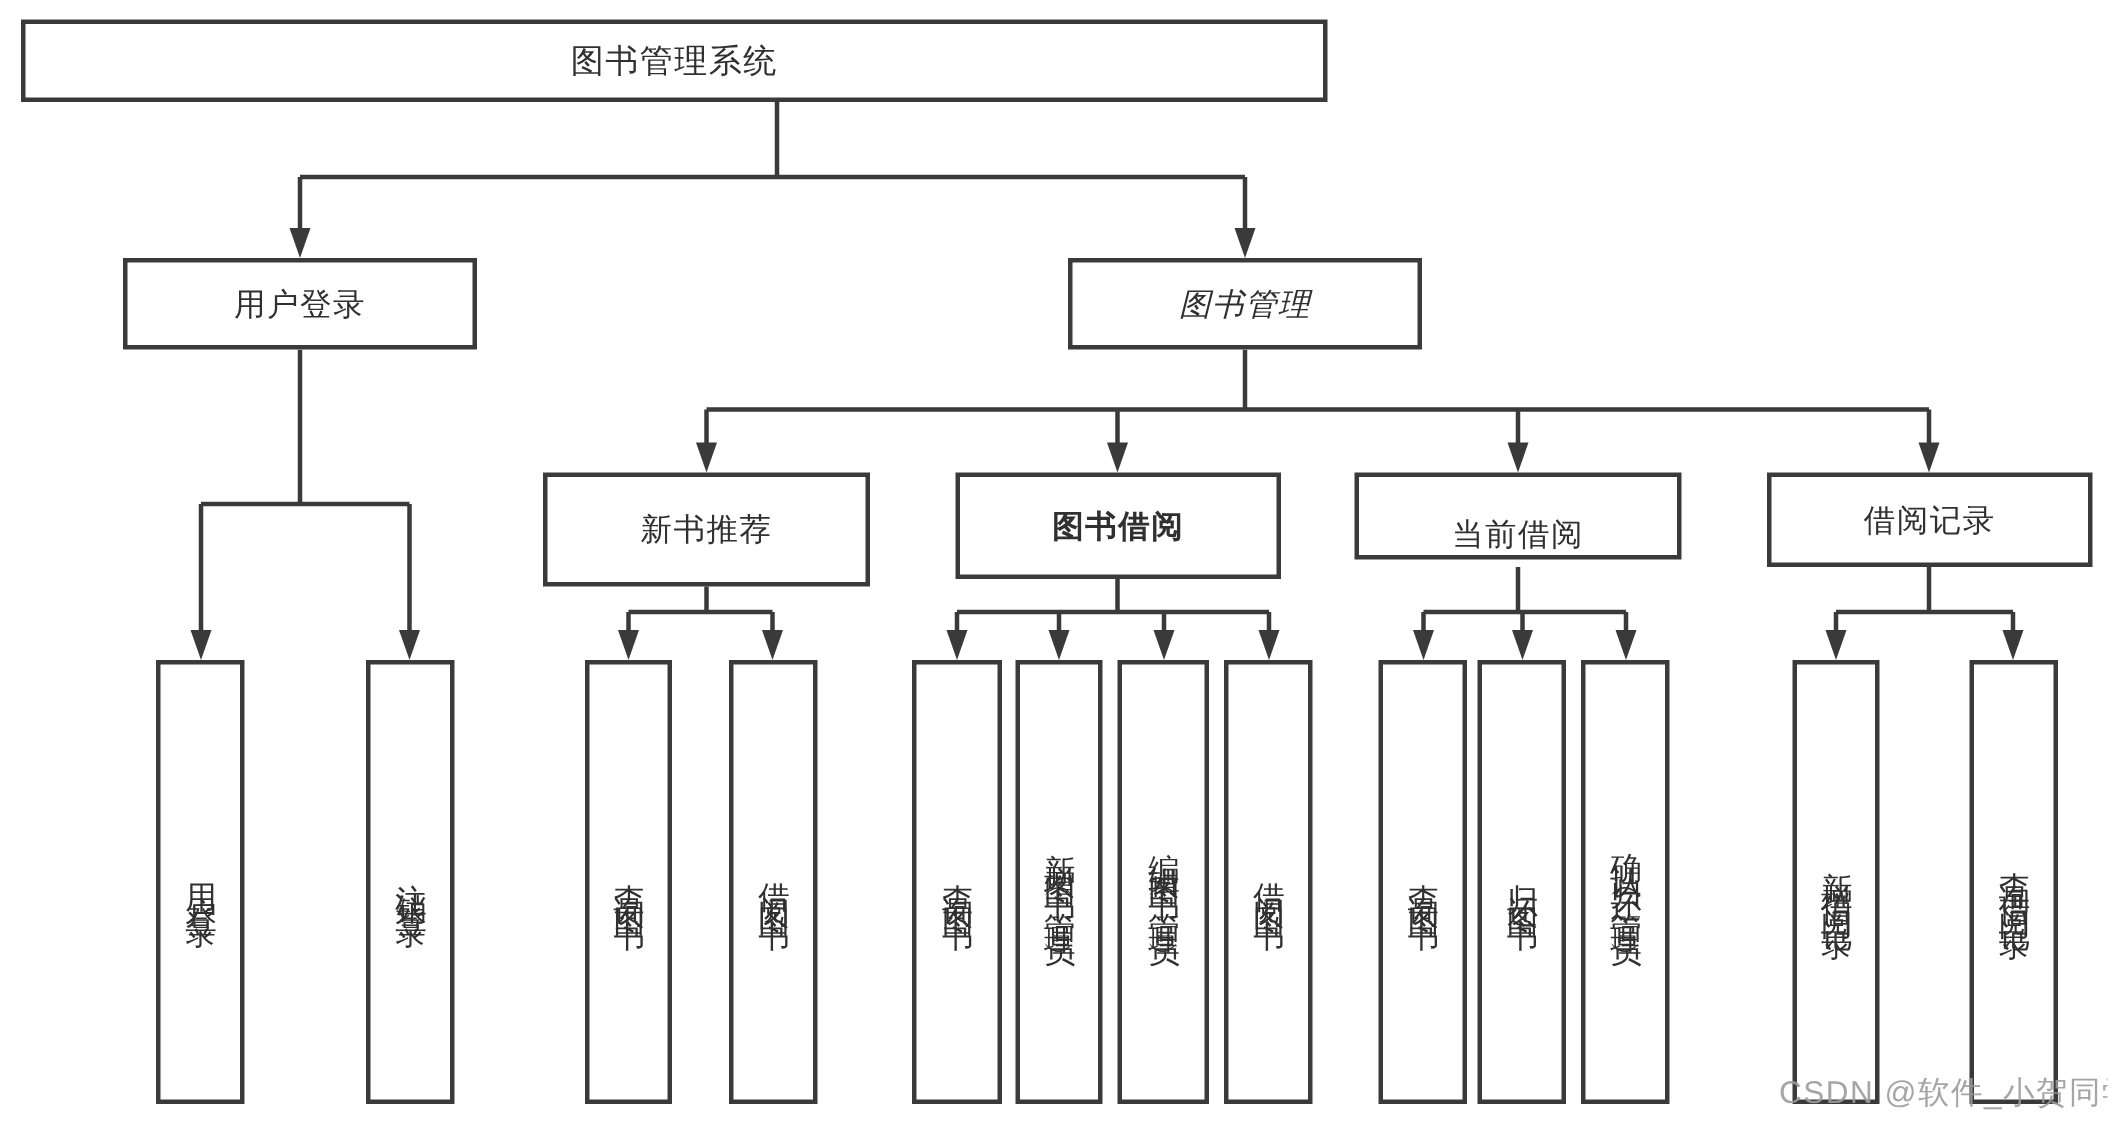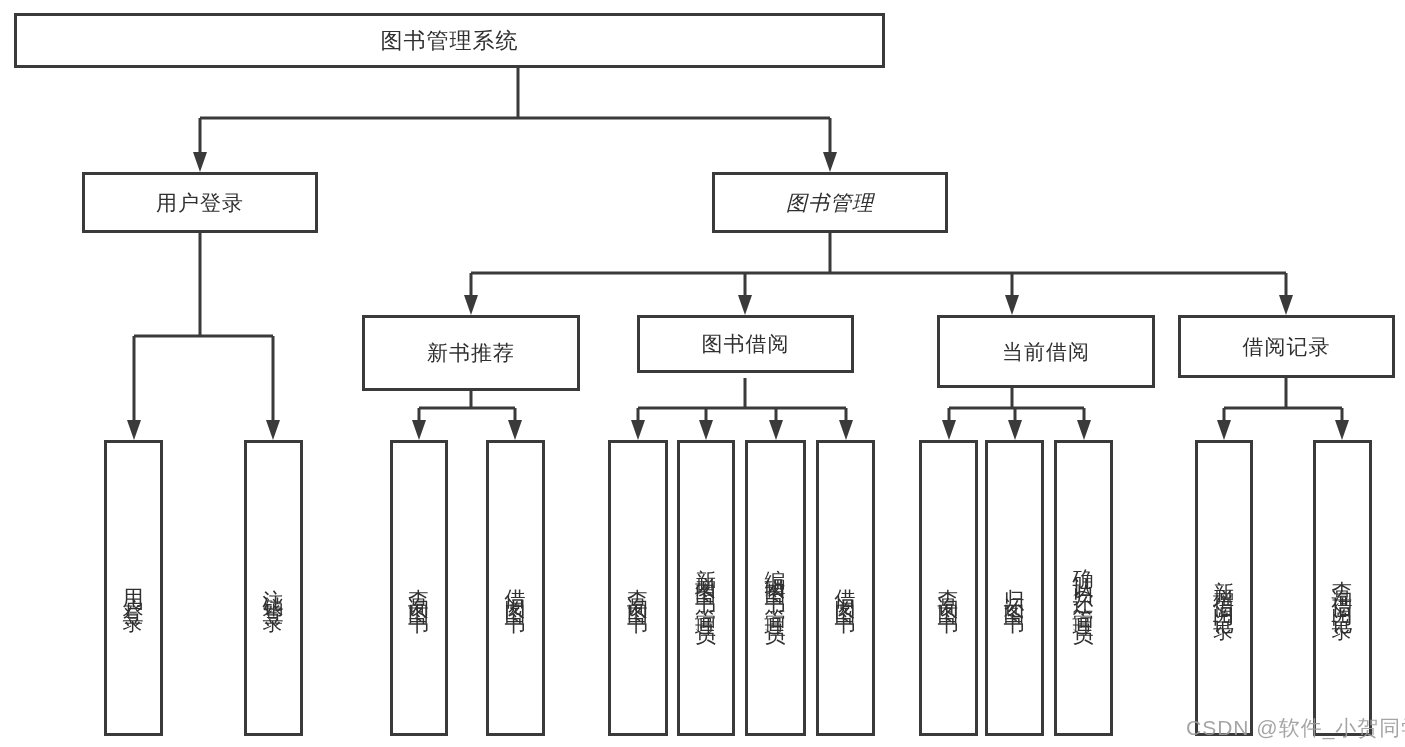--- a/index.html
+++ b/index.html
@@ -81,24 +81,24 @@
   <div class="box" style="left:82px;top:172px;width:236px;height:61px;">
     <span class="h-label">用户登录</span>
   </div>
   <div class="box" style="left:712px;top:172px;width:236px;height:61px;font-style:italic;">
     <span class="h-label">图书管理</span>
   </div>
 
   <div class="box" style="left:362px;top:315px;width:218px;height:76px;">
     <span class="h-label">新书推荐</span>
   </div>
-  <div class="box" style="left:637px;top:315px;width:217px;height:58px;">
+  <div class="box" style="left:637px;top:315px;width:217px;height:71px;font-weight:bold;">
     <span class="h-label">图书借阅</span>
   </div>
-  <div class="box" style="left:937px;top:315px;width:218px;height:73px;">
+  <div class="box" style="left:903px;top:315px;width:218px;height:58px;align-items:flex-end;">
     <span class="h-label">当前借阅</span>
   </div>
   <div class="box" style="left:1178px;top:315px;width:217px;height:63px;">
     <span class="h-label">借阅记录</span>
   </div>
 
   <div class="box" style="left:104px;top:440px;width:59px;height:296px;">
     <span class="leaf">用户登录</span>
   </div>
   <div class="box" style="left:244px;top:440px;width:59px;height:296px;">

